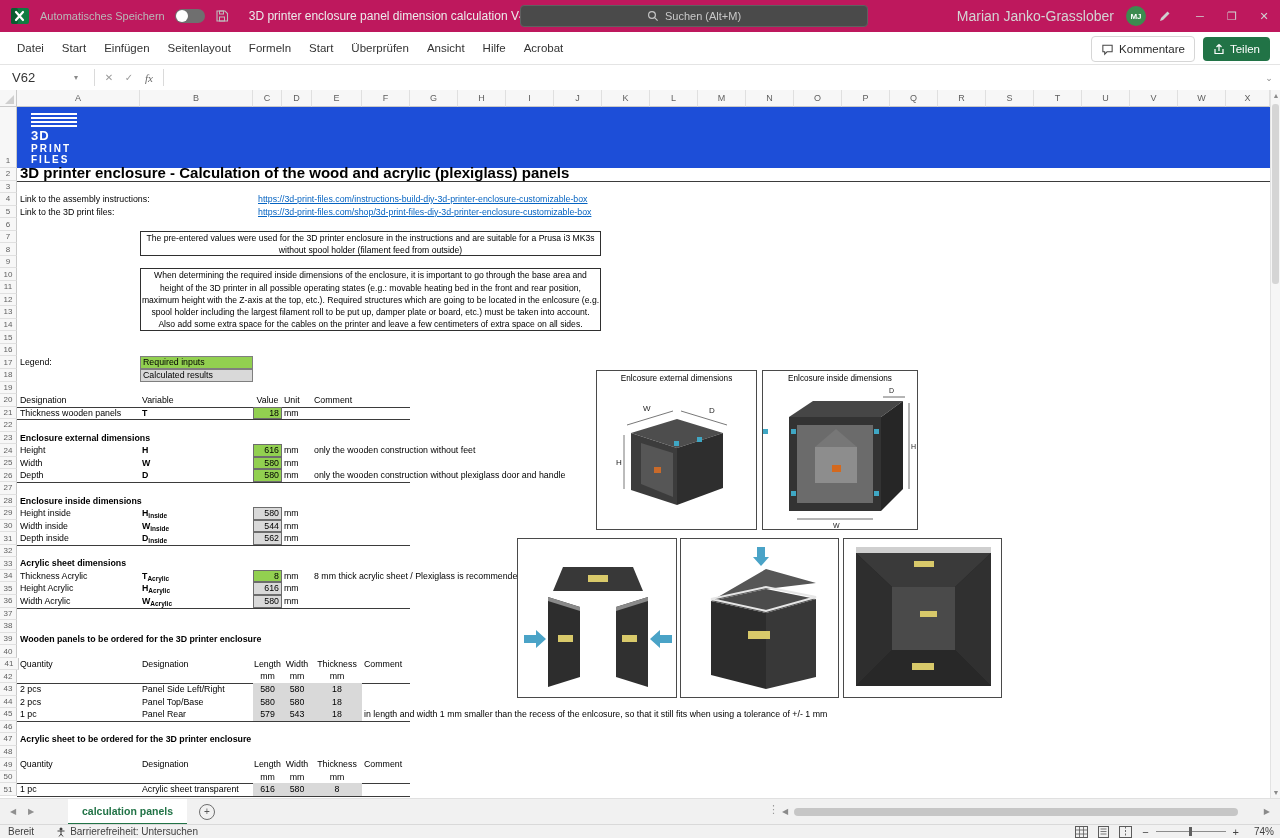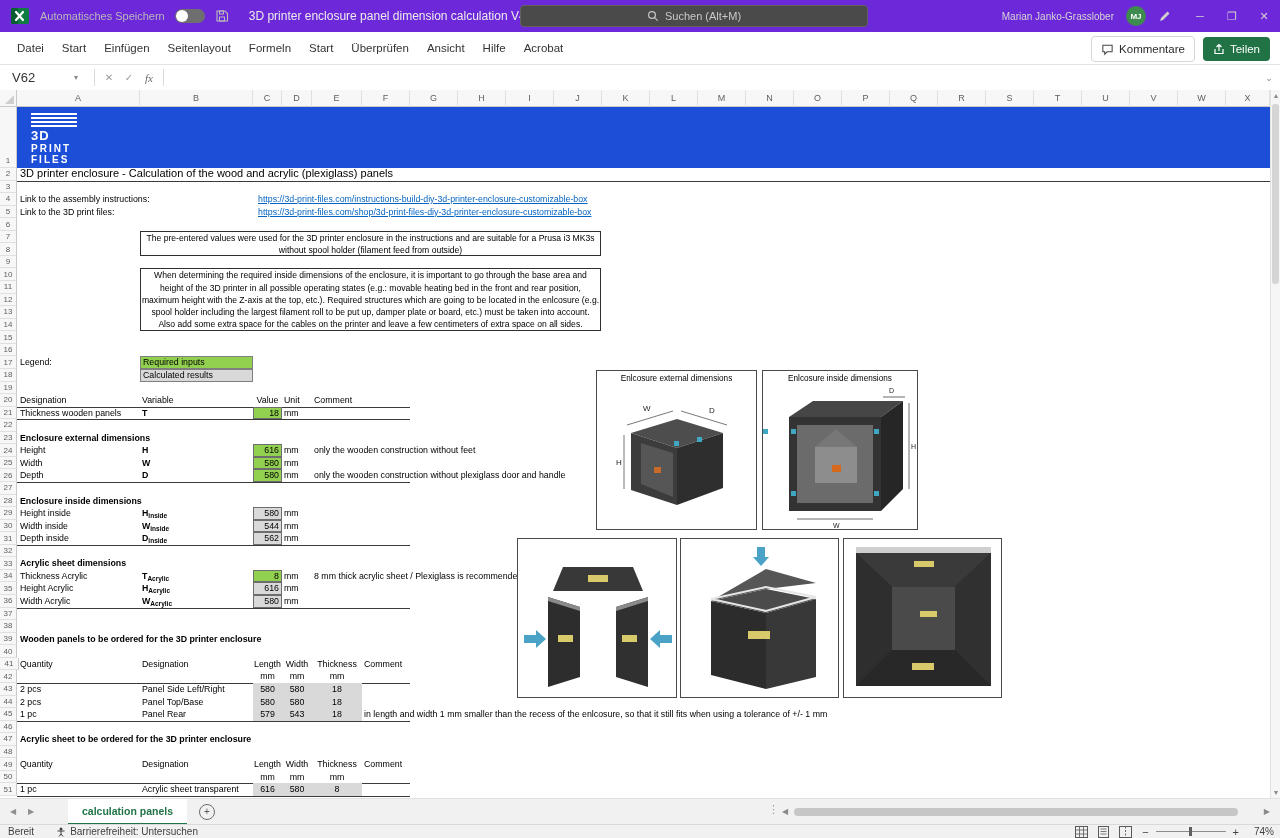--- a/index.html
+++ b/index.html
@@ -1,33 +1,33 @@
 <!DOCTYPE html>
 <html><head>
 <meta charset="utf-8">
 <style>
   html,body{margin:0;padding:0;}
   body{width:1280px;height:838px;overflow:hidden;position:relative;background:#fff;
        font-family:"Liberation Sans","DejaVu Sans",sans-serif;-webkit-font-smoothing:antialiased;}
 
   
-  .titlebar{position:absolute;top:0;left:0;width:1280px;height:32px;background:#6d28d9;
+  .titlebar{position:absolute;top:0;left:0;width:1280px;height:32px;background:#be185d;
             display:flex;align-items:center;color:#c9c9c9;}
   .tb-left{display:flex;align-items:center;gap:10px;padding-left:10px;}
   .xl-icon{width:20px;height:20px;flex:0 0 auto;}
   .autosave-label{font-size:11px;color:#b9b9b9;}
   .toggle{width:30px;height:14px;border-radius:7px;background:#6f6f6f;position:relative;}
   .toggle .knob{position:absolute;left:1px;top:1px;width:12px;height:12px;border-radius:50%;background:#fff;}
   .filename{font-size:12px;color:#ececec;margin-left:10px;white-space:nowrap;}
   .chev-down::after{content:"▾";font-size:9px;color:#bdbdbd;margin-left:5px;}
   .searchbox{position:absolute;left:520px;top:5px;width:348px;height:22px;background:#4a4a4a;
              border:1px solid #606060;border-radius:4px;display:flex;align-items:center;justify-content:center;
              gap:6px;font-size:11px;color:#c9c9c9;box-sizing:border-box;}
   .tb-right{position:absolute;right:0;top:0;height:32px;display:flex;align-items:center;gap:12px;padding-right:0;}
-  .username{font-size:10px;color:#d4d4d4;text-align:right;}
+  .username{font-size:14px;color:#d4d4d4;text-align:right;}
   .avatar{width:20px;height:20px;border-radius:50%;background:#3d8b4f;color:#fff;font-size:8px;font-weight:bold;
           display:flex;align-items:center;justify-content:center;}
   .winbtn{width:32px;height:32px;display:flex;align-items:center;justify-content:center;font-size:11px;color:#d0d0d0;}
 
   
   .ribbon{position:absolute;top:32px;left:0;width:1280px;height:32px;background:#ffffff;
           border-bottom:1px solid #e4e4e4;display:flex;align-items:center;}
   .rtabs{display:flex;align-items:center;padding-left:8px;}
   .rtab{font-size:11.5px;color:#333;padding:0 9px;line-height:32px;white-space:nowrap;}
   .ribbon-right{position:absolute;right:10px;top:4px;display:flex;align-items:center;gap:8px;}
@@ -53,21 +53,21 @@
           box-sizing:border-box;font-size:9px;color:#5f5f5f;display:flex;align-items:center;justify-content:center;}
   .cornercell{position:absolute;background:#f7f7f7;border-right:1px solid #c9c9c9;border-bottom:1px solid #c9c9c9;box-sizing:border-box;}
   .cornercell::after{content:"";position:absolute;right:2px;bottom:2px;border-left:9px solid transparent;border-bottom:9px solid #cfcfcf;}
   .rowhdr{position:absolute;background:#f7f7f7;border-right:1px solid #c9c9c9;border-bottom:1px solid #e0e0e0;
           box-sizing:border-box;font-size:8px;color:#5f5f5f;display:flex;align-items:center;justify-content:center;}
   .rowhdr.r1{align-items:flex-end;padding-bottom:2px;}
 
   
   .cell{position:absolute;font-size:8.8px;line-height:12.5px;height:12.5px;white-space:nowrap;color:#000;}
   .bold{font-weight:bold;}
-  .title-cell{font-size:11px;font-weight:normal;}
+  .title-cell{font-size:15px;font-weight:bold;}
   .link{color:#0563c1;text-decoration:underline;}
   .cnum{text-align:center;}
   .rule{position:absolute;height:0;border-top:1px solid #3b3b3b;}
   .note-box{position:absolute;border:1px solid #2f2f2f;background:#fff;text-align:center;
             font-size:8.6px;line-height:12.2px;box-sizing:border-box;padding-top:0px;}
   .vcell{position:absolute;border:1px solid #6d6d6d;box-sizing:border-box;font-size:8.8px;line-height:10.5px;
          text-align:right;padding-right:2px;}
   .vcell.input{background:#92d050;}
   .vcell.calc{background:#d9d9d9;}
   .legend-cell{position:absolute;border:1px solid #7f7f7f;box-sizing:border-box;font-size:8.8px;line-height:10.5px;padding-left:2px;}

